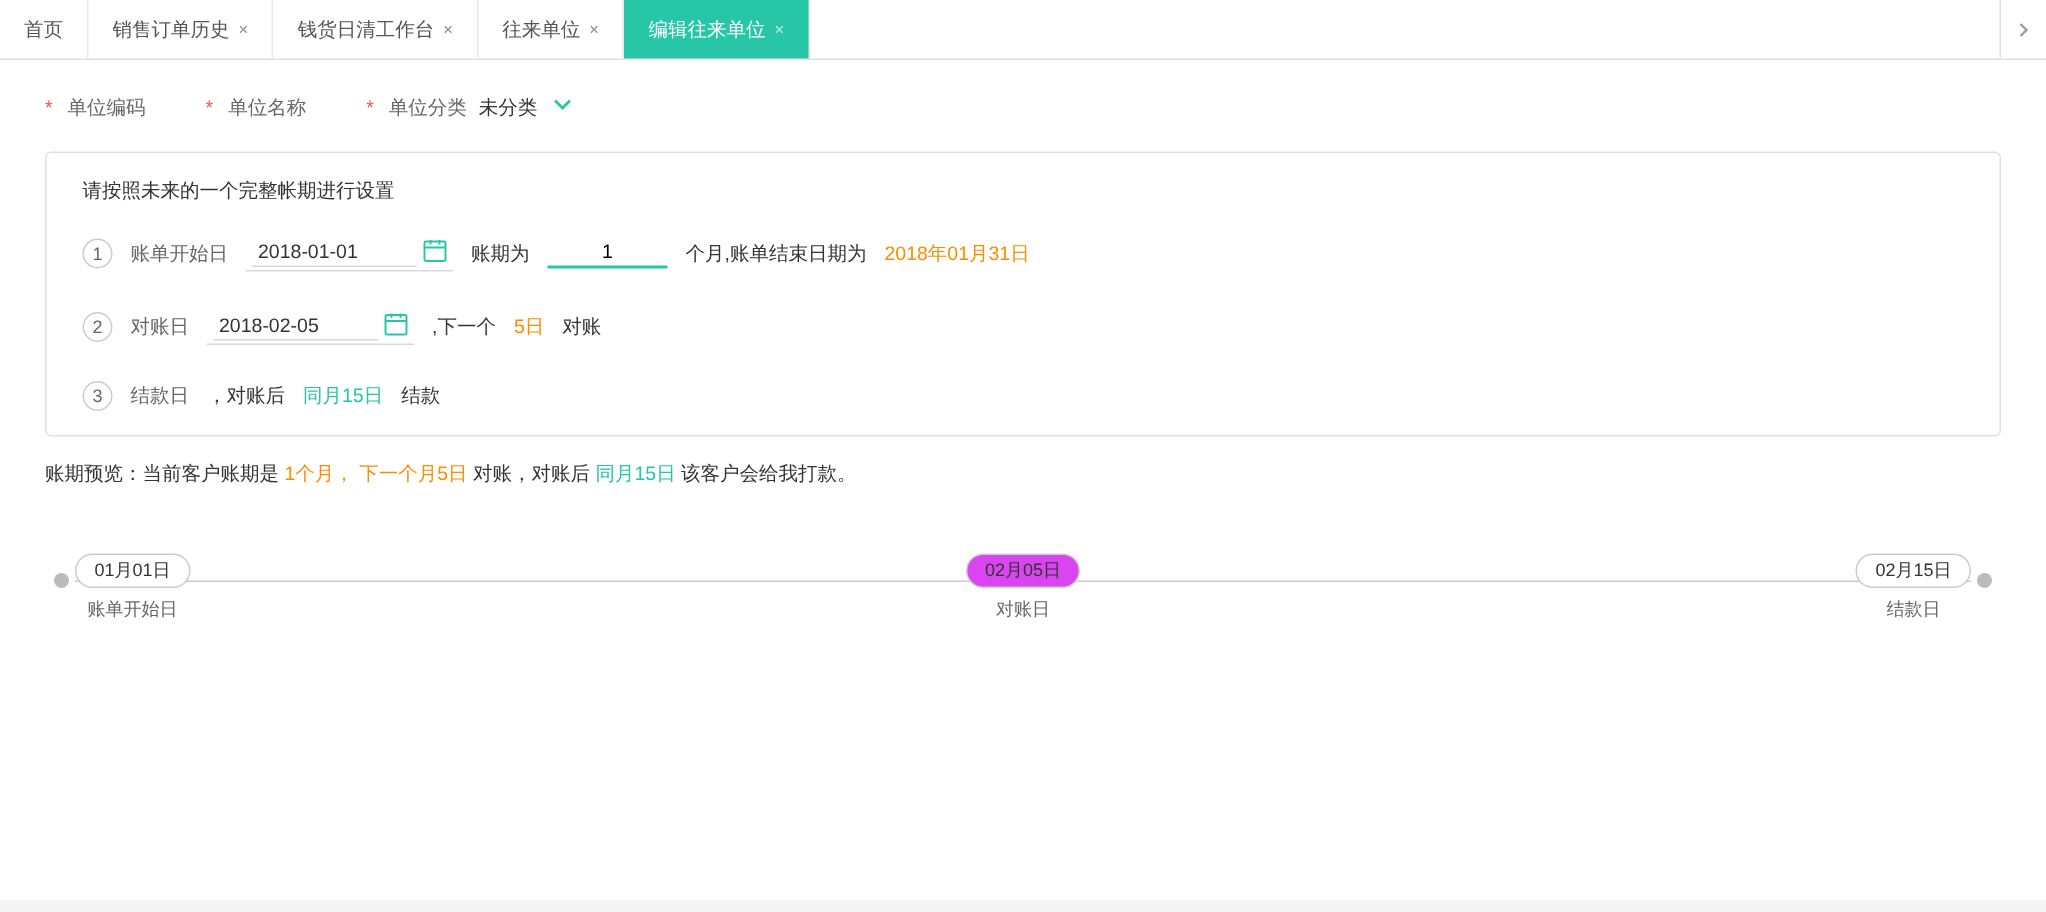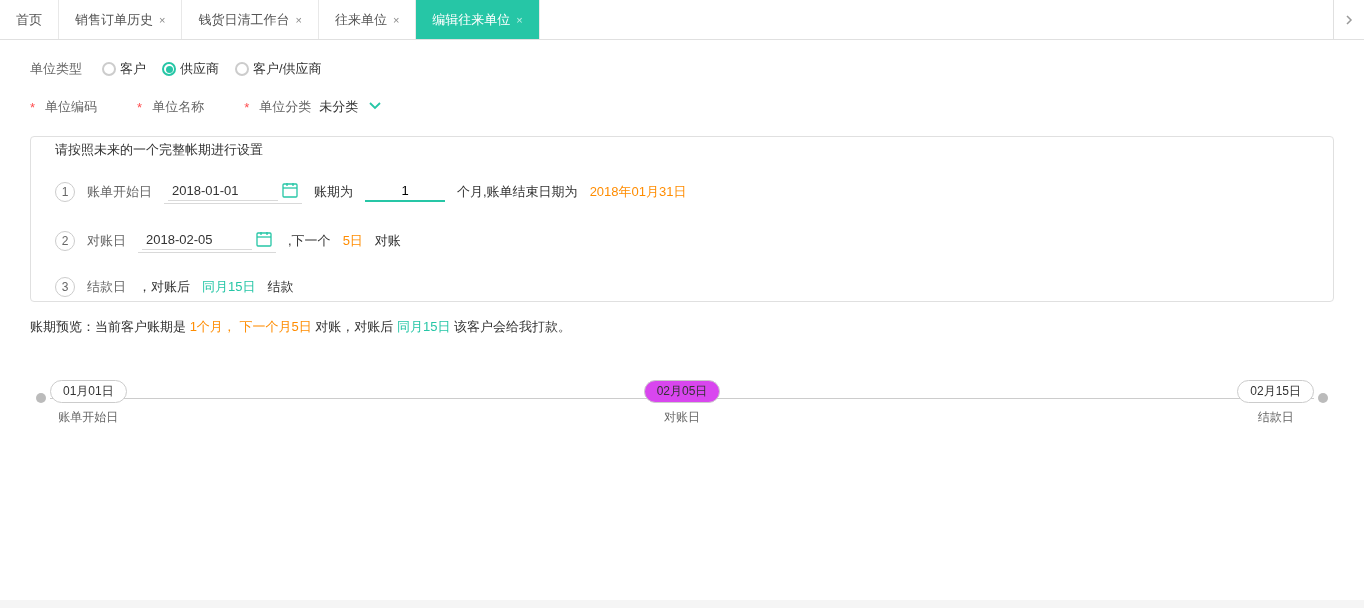--- a/index.html
+++ b/index.html
@@ -170,21 +170,21 @@
       justify-content: center;
       color: #aaa;
       font-size: 11px;
       cursor: pointer;
     }
 
     
     .section-box {
       border: 1px solid #e0e0e0;
       border-radius: 4px;
-      padding: 4px 24px;
+      padding: 16px 24px;
       margin-bottom: 16px;
       background: #fff;
     }
     .section-title {
       font-size: 13px;
       color: #333;
       margin-bottom: 20px;
     }
 
     
@@ -254,37 +254,20 @@
   </div>
   <div class="tab-arrow">
     <svg width="10" height="14" viewBox="0 0 10 14" fill="none">
       <polyline points="3,3 7,7 3,11" stroke="#999" stroke-width="1.5" fill="none"></polyline>
     </svg>
   </div>
 </div>
 
 <div class="main-content">
 
-  <div class="form-row">
-    <span class="form-label">单位类型</span>
-    <div class="radio-group">
-      <label class="radio-item">
-        <div class="radio-circle"></div>
-        <span>客户</span>
-      </label>
-      <label class="radio-item">
-        <div class="radio-circle checked"></div>
-        <span>供应商</span>
-      </label>
-      <label class="radio-item">
-        <div class="radio-circle"></div>
-        <span>客户/供应商</span>
-      </label>
-    </div>
-  </div>
 
   <div class="form-row" style="gap:40px;">
 
     <div class="field-group">
       <span class="required-star">*</span>
       <span class="form-label">单位编码</span>
     </div>
 
     <div class="field-group">
       <span class="required-star">*</span>

